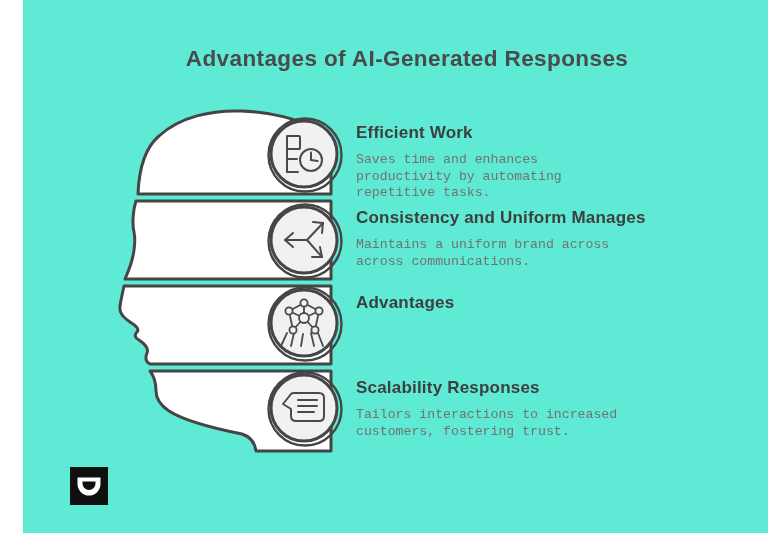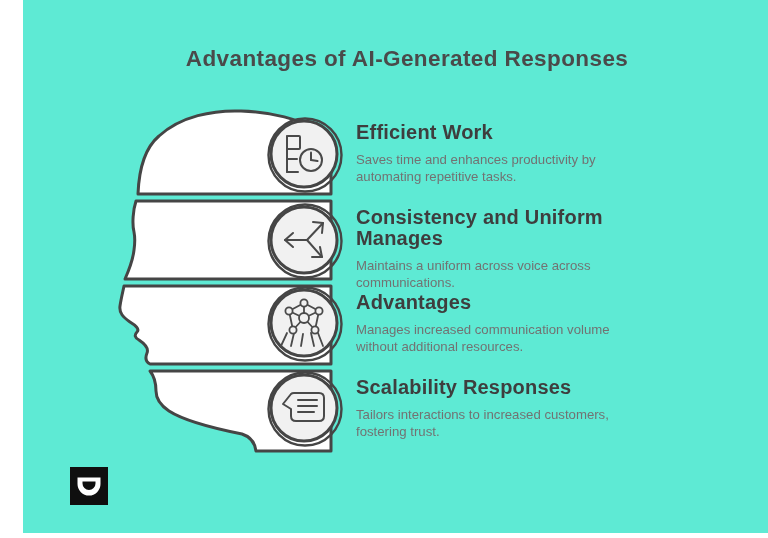--- a/index.html
+++ b/index.html
@@ -23,32 +23,33 @@
   }
   .head-svg{position:absolute;left:80px;top:100px;}
   .items{position:absolute;left:333px;top:0;width:320px;}
   .item{position:absolute;left:0;width:300px;}
   .item:nth-child(1){top:122px;}
   .item:nth-child(2){top:207px;}
   .item:nth-child(3){top:292px;}
   .item:nth-child(4){top:377px;}
   .item h2{
     margin:0;
-    font-size:20px;
+    font-size:17px;
     font-weight:700;
     letter-spacing:.2px;
     color:#3e3e3e;
     line-height:21px;
   }
   .item p{
     margin:9px 0 0 0;
     font-size:13.2px;
     color:#727272;
     line-height:16.5px;
     max-width:276px;
+    font-family:Liberation Mono, monospace;
   }
   .logo{position:absolute;left:47px;top:467px;width:38px;height:38px;}
 </style>
 </head>
 <body>
 
 <div class="canvas">
 
   <h1 class="title">Advantages of AI-Generated Responses</h1>
 
@@ -129,25 +130,24 @@
     </g>
   </svg>
 
   <div class="items">
     <div class="item">
       <h2>Efficient Work</h2>
       <p>Saves time and enhances productivity by automating repetitive tasks.</p>
     </div>
     <div class="item">
       <h2>Consistency and Uniform Manages</h2>
-      <p>Maintains a uniform across voice across communications.</p>
+      <p>Maintains a uniform brand across across communications.</p>
     </div>
     <div class="item">
       <h2>Advantages</h2>
-      <p>Manages increased communication volume without additional resources.</p>
     </div>
     <div class="item">
       <h2>Scalability Responses</h2>
       <p>Tailors interactions to increased customers, fostering trust.</p>
     </div>
   </div>
 
   <div class="logo">
     <svg width="38" height="38" viewBox="0 0 38 38">
       <rect x="0" y="0" width="38" height="38" fill="#0f0f0f"></rect>

